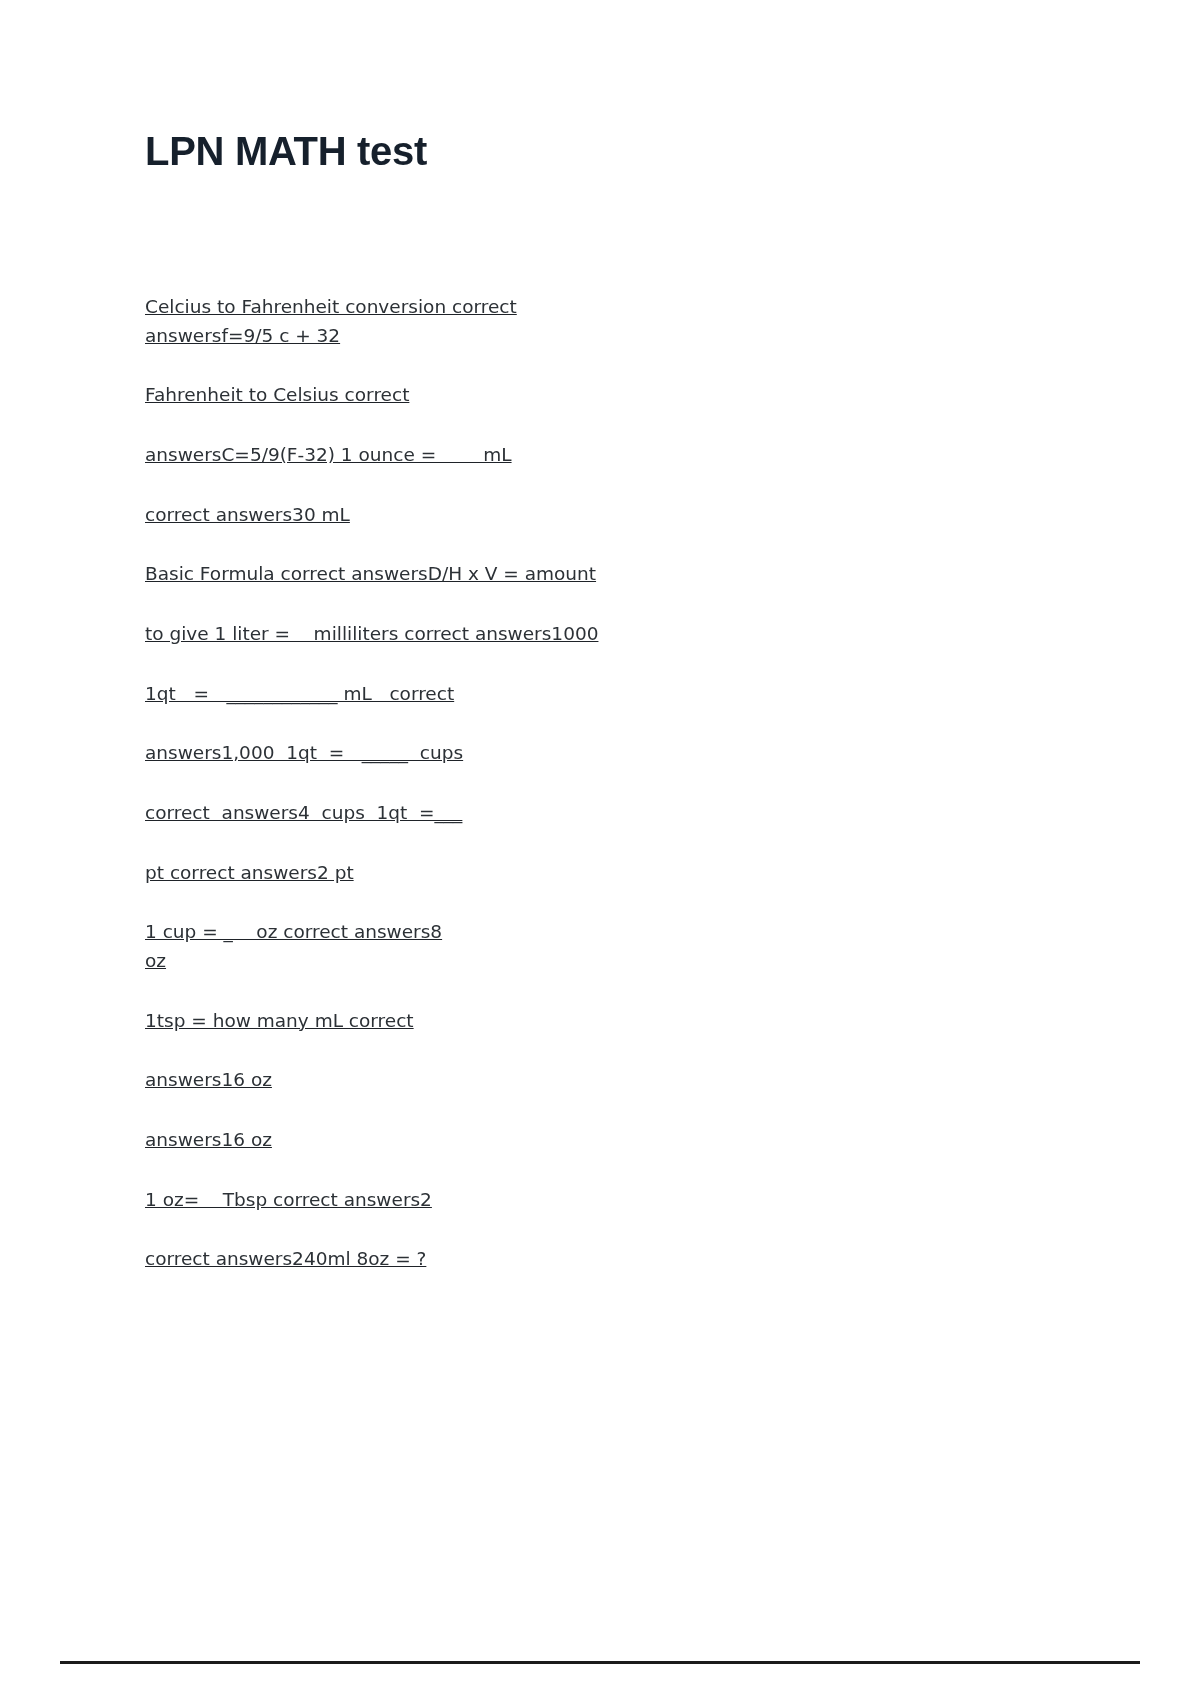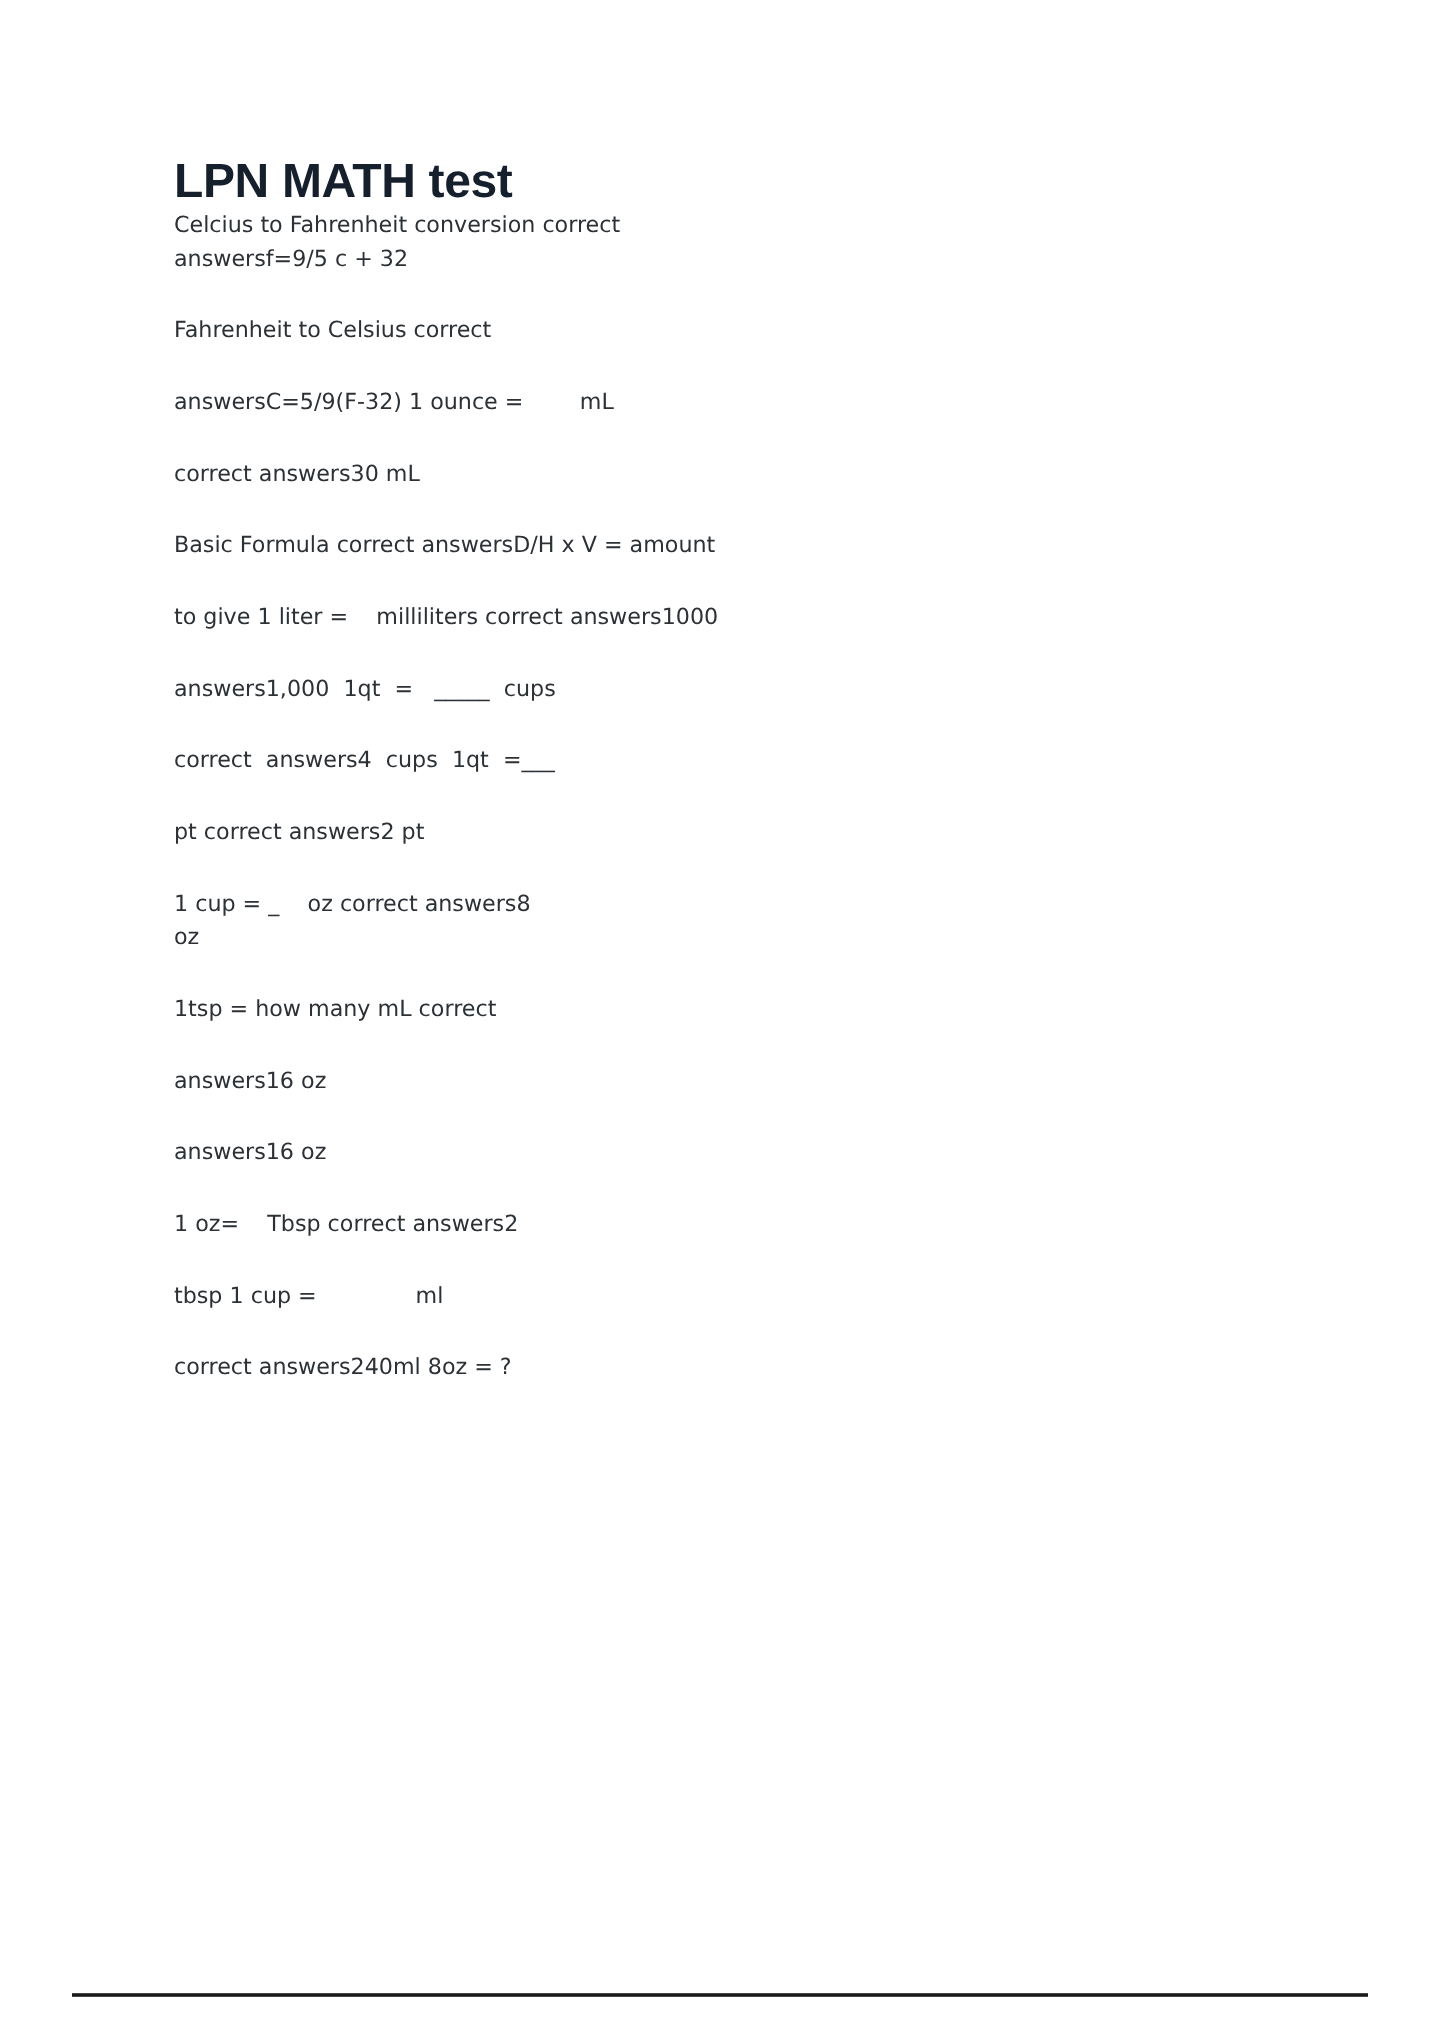--- a/index.html
+++ b/index.html
@@ -31,20 +31,22 @@
   .doc-title {
     font-family: "Liberation Sans", sans-serif;
     font-size: 40px;
     font-weight: bold;
     color: #16202c;
     letter-spacing: -0.3px;
     margin: 0;
     line-height: 1.15;
   }
   .body-block {
+    margin-top: 119px;
+    text-decoration: underline;
   }
   .para {
     font-size: 18.5px;
     line-height: 1.55;
     color: #2c3136;
     margin: 0 0 31px 0;
     white-space: pre-wrap;
     font-family: "DejaVu Sans", sans-serif;
   }
   .rule {
@@ -66,30 +68,30 @@
     <h1 class="doc-title">LPN MATH test</h1>
 
     <div class="body-block">
       <p class="para">Celcius to Fahrenheit conversion correct
 answersf=9/5 c + 32</p>
       <p class="para">Fahrenheit to Celsius correct</p>
       <p class="para">answersC=5/9(F-32) 1 ounce =        mL</p>
       <p class="para">correct answers30 mL</p>
       <p class="para">Basic Formula correct answersD/H x V = amount</p>
       <p class="para">to give 1 liter =    milliliters correct answers1000</p>
+      <p class="para">1qt   =   ____________ mL   correct</p>
       <p class="para">answers1,000  1qt  =   _____  cups</p>
       <p class="para">correct  answers4  cups  1qt  =___</p>
       <p class="para">pt correct answers2 pt</p>
       <p class="para">1 cup = _    oz correct answers8
 oz</p>
       <p class="para">1tsp = how many mL correct</p>
       <p class="para">answers16 oz</p>
       <p class="para">answers16 oz</p>
       <p class="para">1 oz=    Tbsp correct answers2</p>
-      <p class="para">tbsp 1 cup =              ml</p>
       <p class="para">correct answers240ml 8oz = ?</p>
     </div>
 
   </div>
 
   <div class="rule"></div>
 
 </div>
 
 </body></html>

